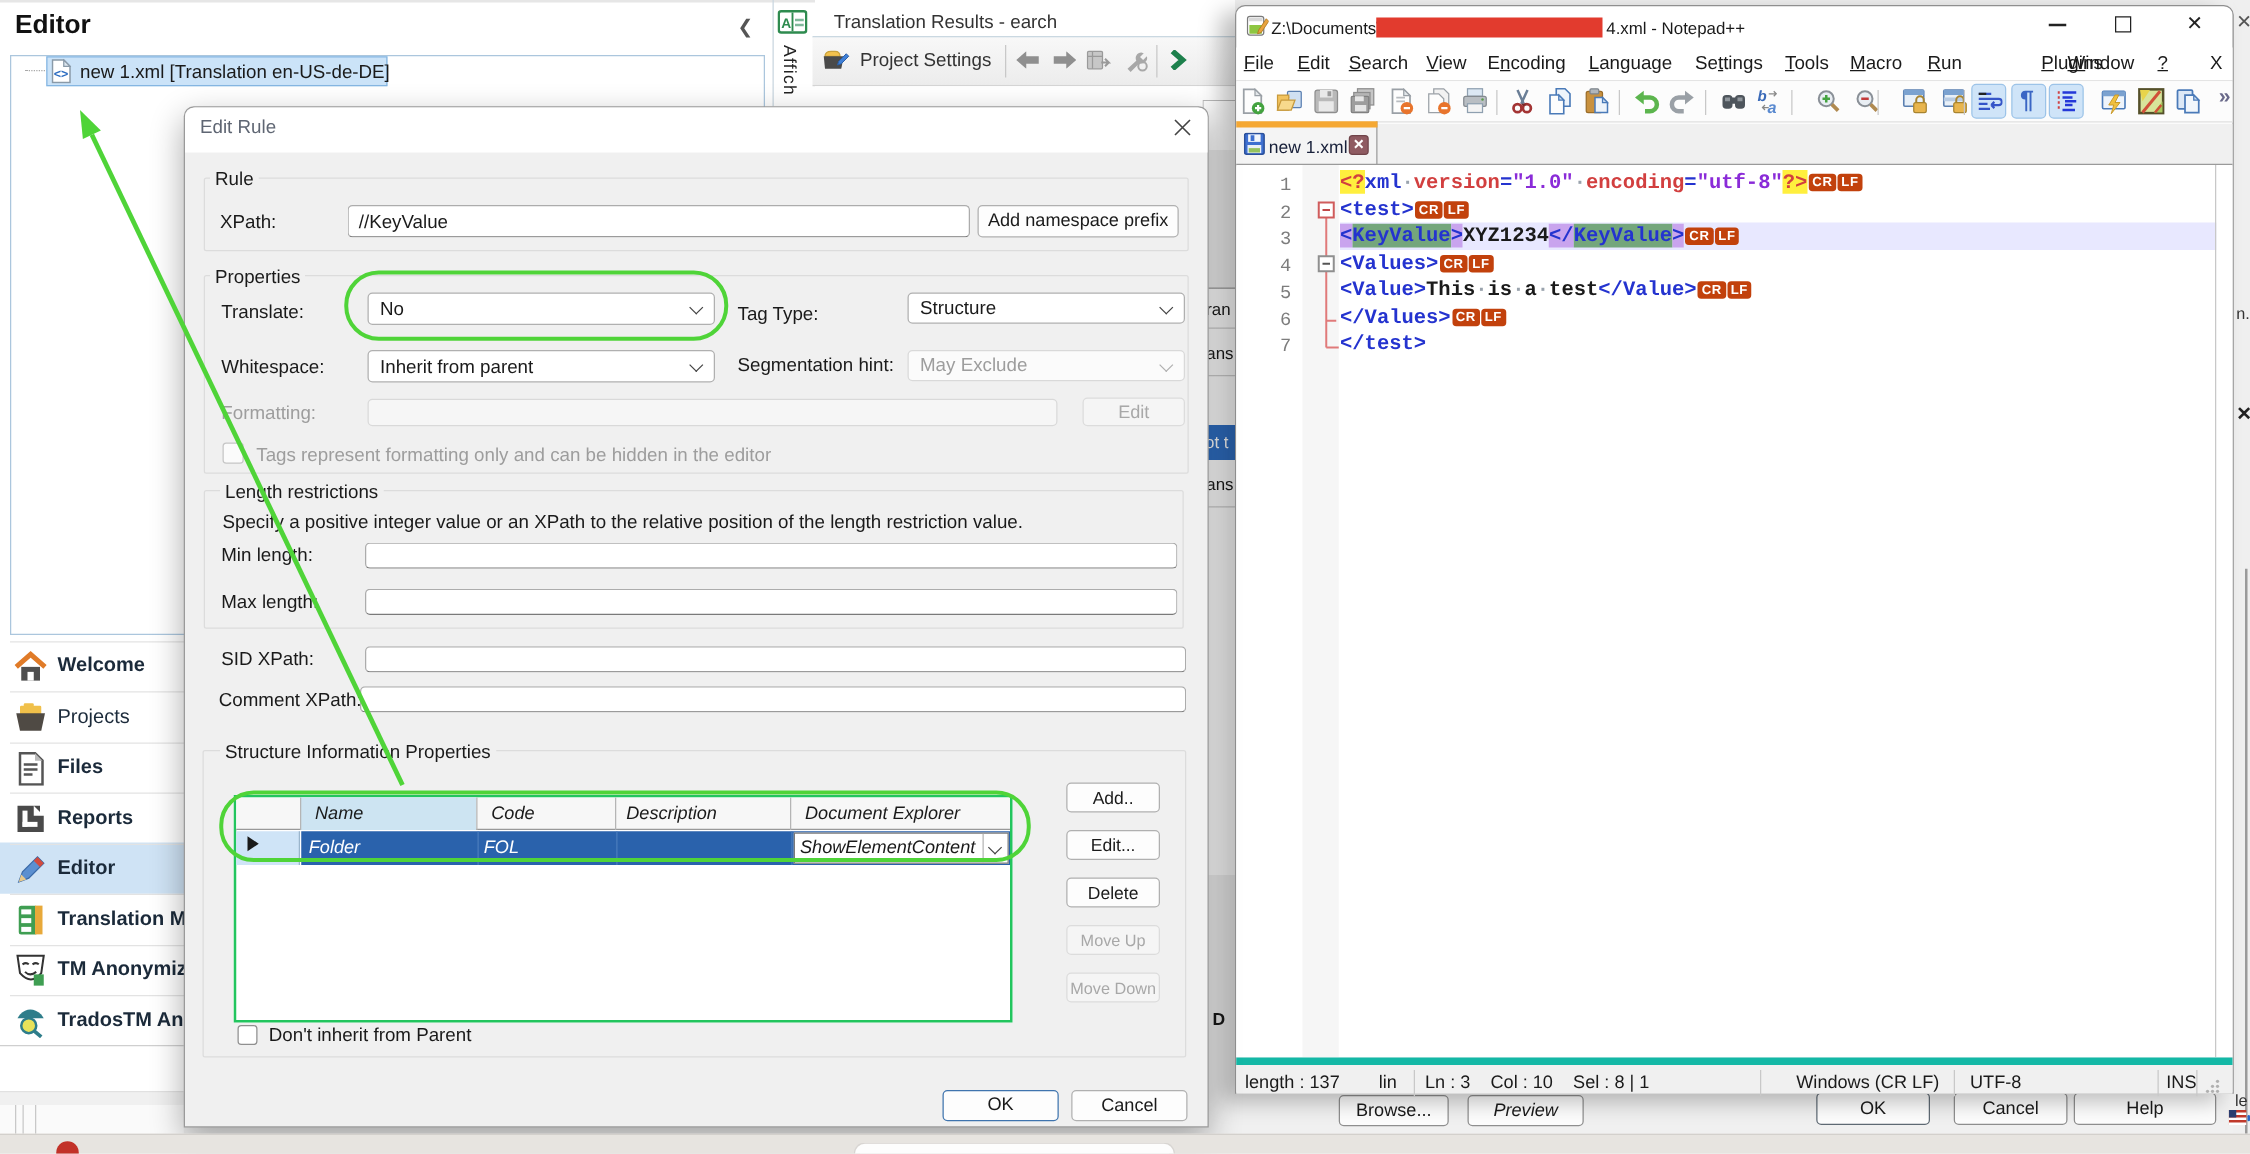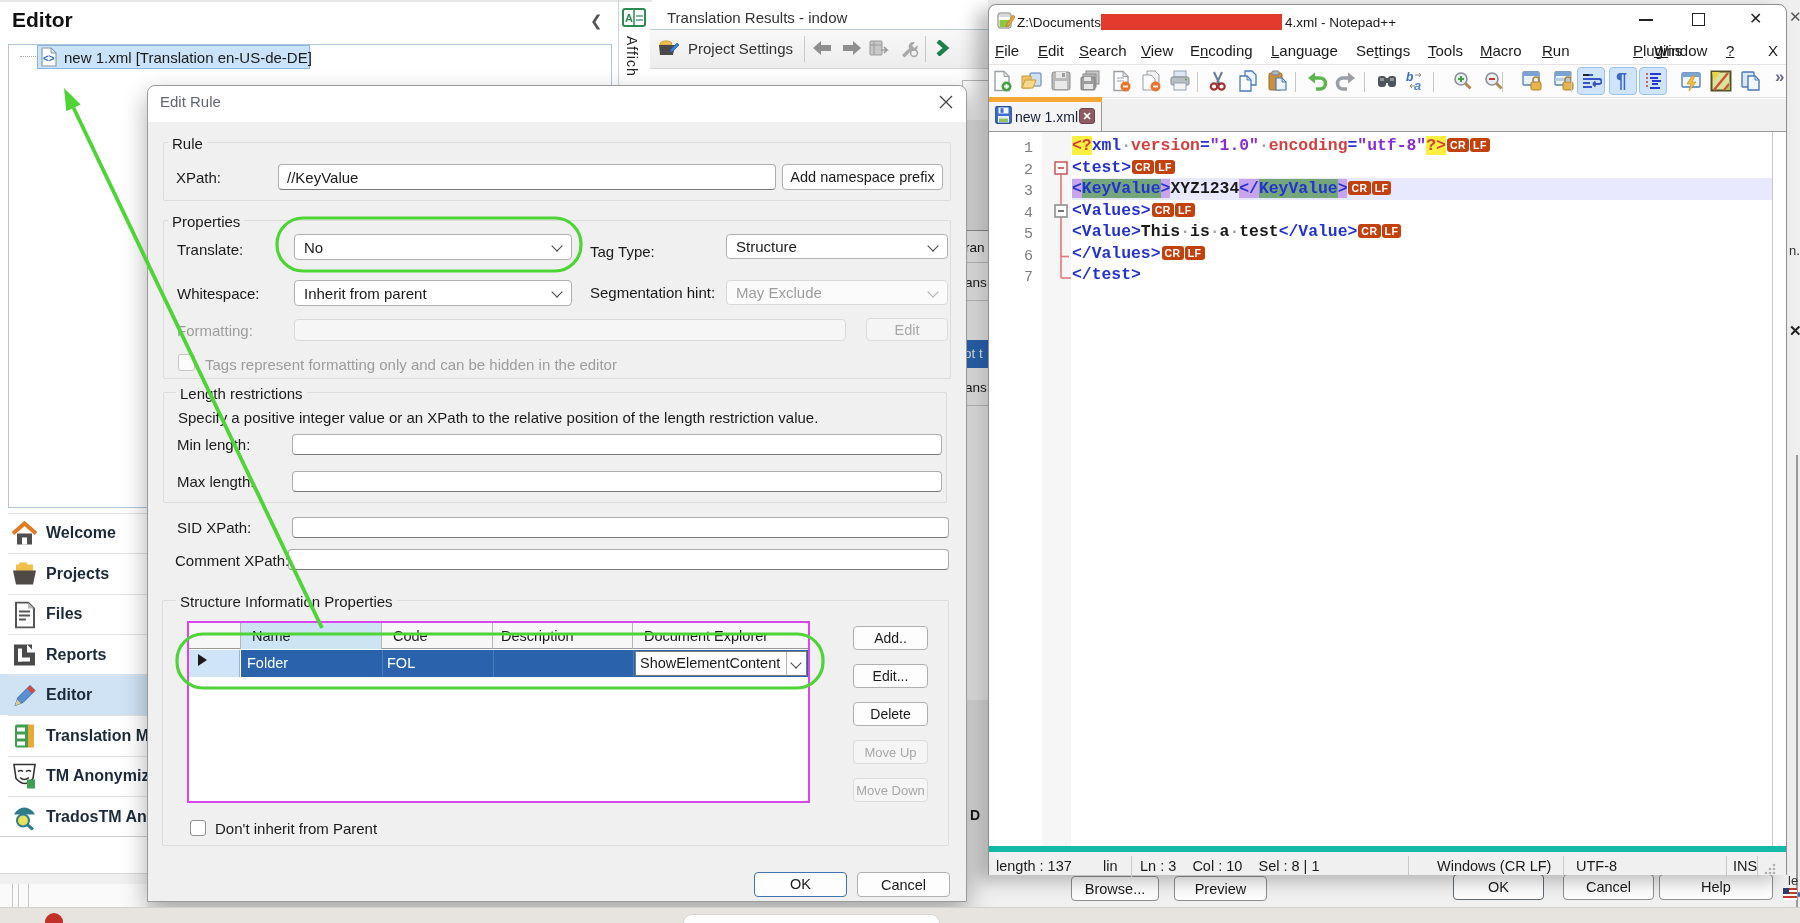--- a/index.html
+++ b/index.html
@@ -51,21 +51,21 @@
   <svg class="abs" style="left:622px;top:6px;" width="24" height="24" viewBox="0 0 24 24">
     <rect x="1" y="3" width="22" height="17" rx="2" fill="#fff" stroke="#2e8b4f" stroke-width="2"></rect>
     <line x1="12" y1="4" x2="12" y2="19" stroke="#2e8b4f" stroke-width="1.5"></line>
     <text x="3" y="16" font-size="11" font-weight="bold" fill="#2e8b4f">A</text>
     <rect x="14" y="9" width="7" height="2" fill="#7fb89a"></rect>
     <rect x="14" y="13" width="7" height="2" fill="#7fb89a"></rect>
   </svg>
   <div class="abs" style="left:624px;top:36px;writing-mode:vertical-rl;font-size:14px;color:#222;letter-spacing:1px;">Affich</div>
 
   <div class="abs" style="left:652px;top:0;width:336px;height:30px;background:#fff;"></div>
-  <div class="abs" style="left:667px;top:9px;font-size:15px;color:#333;">Translation Results - indow</div>
+  <div class="abs" style="left:667px;top:9px;font-size:15px;color:#333;">Translation Results - earch</div>
   <div class="abs" style="left:650px;top:29px;width:338px;height:1px;background:#b9cbd8;"></div>
   <div class="abs" style="left:650px;top:30px;width:338px;height:39px;background:linear-gradient(#f8f8f8,#ececec);border-bottom:1px solid #d5d5d5;"></div>
   <svg class="abs" style="left:658px;top:39px;" width="22" height="18" viewBox="0 0 22 18">
     <path d="M2 6 q0 -4 5 -4 l3 0 q4 0 4 4 z" fill="#f2c14d" stroke="#caa23c" stroke-width="1"></path>
     <path d="M1 6 h16 l-2 10 h-13 z" fill="#4a4a4a"></path>
     <path d="M13 10 l6 -6 2 2 -6 6 -3 1 z" fill="#3f7fd6" stroke="#2a5fa8" stroke-width="0.8"></path>
   </svg>
   <div class="abs" style="left:688px;top:40px;font-size:15px;color:#333;">Project Settings</div>
   <div class="abs sep-v" style="left:804px;top:36px;height:26px;"></div>
   <svg class="abs" style="left:812px;top:41px;" width="20" height="14" viewBox="0 0 20 14">
@@ -110,21 +110,21 @@
           <rect x="11" y="17" width="5" height="7" fill="#fff"></rect>
         </svg>
       <div class="abs" style="left:46px;top:11px;font-size:16px;font-weight:bold;color:#1b2a3a;">Welcome</div>
     </div>
     <div class="abs" style="left:0;top:41px;width:310px;height:40px;">
       <svg class="nav-ic" viewBox="0 0 27 27">
           <rect x="5" y="4" width="17" height="8" rx="1" fill="#f0c04a"></rect>
           <rect x="8" y="2" width="8" height="4" rx="1" fill="#f0c04a"></rect>
           <path d="M2 10 h23 l-3 14 h-17 z" fill="#4f4a44"></path>
         </svg>
-      <div class="abs" style="left:46px;top:11px;font-size:16px;font-weight:bold;color:#1b2a3a;">Projects</div>
+      <div class="abs" style="left:46px;top:11px;font-size:16px;font-weight:normal;color:#1b2a3a;">Projects</div>
     </div>
     <div class="abs" style="left:0;top:81px;width:310px;height:41px;">
       <svg class="nav-ic" viewBox="0 0 27 27">
           <path d="M5 1 h12 l6 6 v19 h-18 z" fill="#fff" stroke="#555" stroke-width="2"></path>
           <path d="M17 1 l6 6 h-6 z" fill="#bbb"></path>
           <line x1="8" y1="10" x2="19" y2="10" stroke="#555" stroke-width="2"></line>
           <line x1="8" y1="14" x2="19" y2="14" stroke="#555" stroke-width="2"></line>
           <line x1="8" y1="18" x2="15" y2="18" stroke="#555" stroke-width="2"></line>
         </svg>
       <div class="abs" style="left:46px;top:11px;font-size:16px;font-weight:bold;color:#1b2a3a;">Files</div>
@@ -193,21 +193,21 @@
   <div class="abs" style="left:0;top:200px;width:26px;height:1px;background:#d0d0d0;"></div>
   <div class="abs" style="left:3px;top:213px;font-size:13.5px;color:#1a1a1a;">ans</div>
   <div class="abs" style="left:0;top:238px;width:26px;height:1px;background:#d0d0d0;"></div>
   <div class="abs" style="left:0;top:278px;width:26px;height:28px;background:#2f6fc4;"></div>
   <div class="abs" style="left:2px;top:284px;font-size:13.5px;color:#fff;white-space:nowrap;">ot t</div>
   <div class="abs" style="left:3px;top:318px;font-size:13.5px;color:#1a1a1a;">ans</div>
   <div class="abs" style="left:0;top:343px;width:26px;height:1px;background:#d0d0d0;"></div>
   <div class="abs" style="left:8px;top:745px;font-size:14px;font-weight:bold;color:#1a1a1a;">D</div>
 
   <div class="abs btn" style="left:109px;top:814px;width:88px;height:25px;line-height:24px;border-color:#8f8f8f;">Browse...</div>
-  <div class="abs btn" style="left:212px;top:814px;width:93px;height:25px;line-height:24px;border-color:#8f8f8f;">Preview</div>
+  <div class="abs btn" style="left:212px;top:814px;width:93px;height:25px;line-height:24px;border-color:#8f8f8f;font-style:italic;">Preview</div>
   <div class="abs btn" style="left:491px;top:812px;width:91px;height:26px;line-height:25px;border:1.6px solid #5f6a74;">OK</div>
   <div class="abs btn" style="left:601px;top:812px;width:91px;height:26px;line-height:25px;border-color:#8f8f8f;">Cancel</div>
   <div class="abs btn" style="left:697px;top:812px;width:114px;height:26px;line-height:25px;border-color:#8f8f8f;">Help</div>
 </div>
 
 <div class="abs" style="left:1786px;top:0;width:14px;height:907px;background:#efefef;"></div>
 <div class="abs" style="left:1789px;top:8px;font-size:15px;color:#555;">✕</div>
 <div class="abs" style="left:1789px;top:243px;font-size:13px;color:#333;">n..</div>
 <div class="abs" style="left:1789px;top:322px;font-size:15px;font-weight:bold;color:#222;">✕</div>
 <div class="abs" style="left:1796px;top:455px;width:2px;height:452px;background:#9a9a9a;"></div>
@@ -543,21 +543,21 @@
   <div class="abs tb" style="left:144px;top:385px;width:650px;height:21px;"></div>
 
   <div class="abs lbl" style="left:29px;top:433px;">SID XPath:</div>
   <div class="abs tb" style="left:144px;top:431px;width:657px;height:21px;"></div>
   <div class="abs lbl" style="left:27px;top:466px;">Comment XPath:</div>
   <div class="abs tb" style="left:140px;top:463px;width:661px;height:21px;"></div>
 
   <div class="abs grp" style="left:14px;top:514px;width:787px;height:246px;"></div>
   <div class="abs grplbl" style="left:28px;top:507px;">Structure Information Properties</div>
 
-  <div class="abs" style="left:39px;top:535px;width:623px;height:182px;background:#fff;border:2px solid #d946ef;">
+  <div class="abs" style="left:39px;top:550px;width:623px;height:182px;background:#fff;border:2px solid #22c55e;font-style:italic;">
 
     <div class="abs" style="left:0;top:0;width:619px;height:26px;border-bottom:1px solid #999;background:#f7f7f7;"></div>
     <div class="abs" style="left:51px;top:0;width:141px;height:26px;background:#cde4f2;"></div>
     <div class="abs" style="left:63px;top:5px;font-size:14.5px;color:#1a1a1a;">Name</div>
     <div class="abs" style="left:204px;top:5px;font-size:14.5px;color:#1a1a1a;">Code</div>
     <div class="abs" style="left:312px;top:5px;font-size:14.5px;color:#1a1a1a;">Description</div>
     <div class="abs" style="left:455px;top:5px;font-size:14.5px;color:#1a1a1a;">Document Explorer</div>
     <div class="abs" style="left:51px;top:0;width:1px;height:26px;background:#b5b5b5;"></div>
     <div class="abs" style="left:192px;top:0;width:1px;height:26px;background:#b5b5b5;"></div>
     <div class="abs" style="left:303px;top:0;width:1px;height:26px;background:#b5b5b5;"></div>

